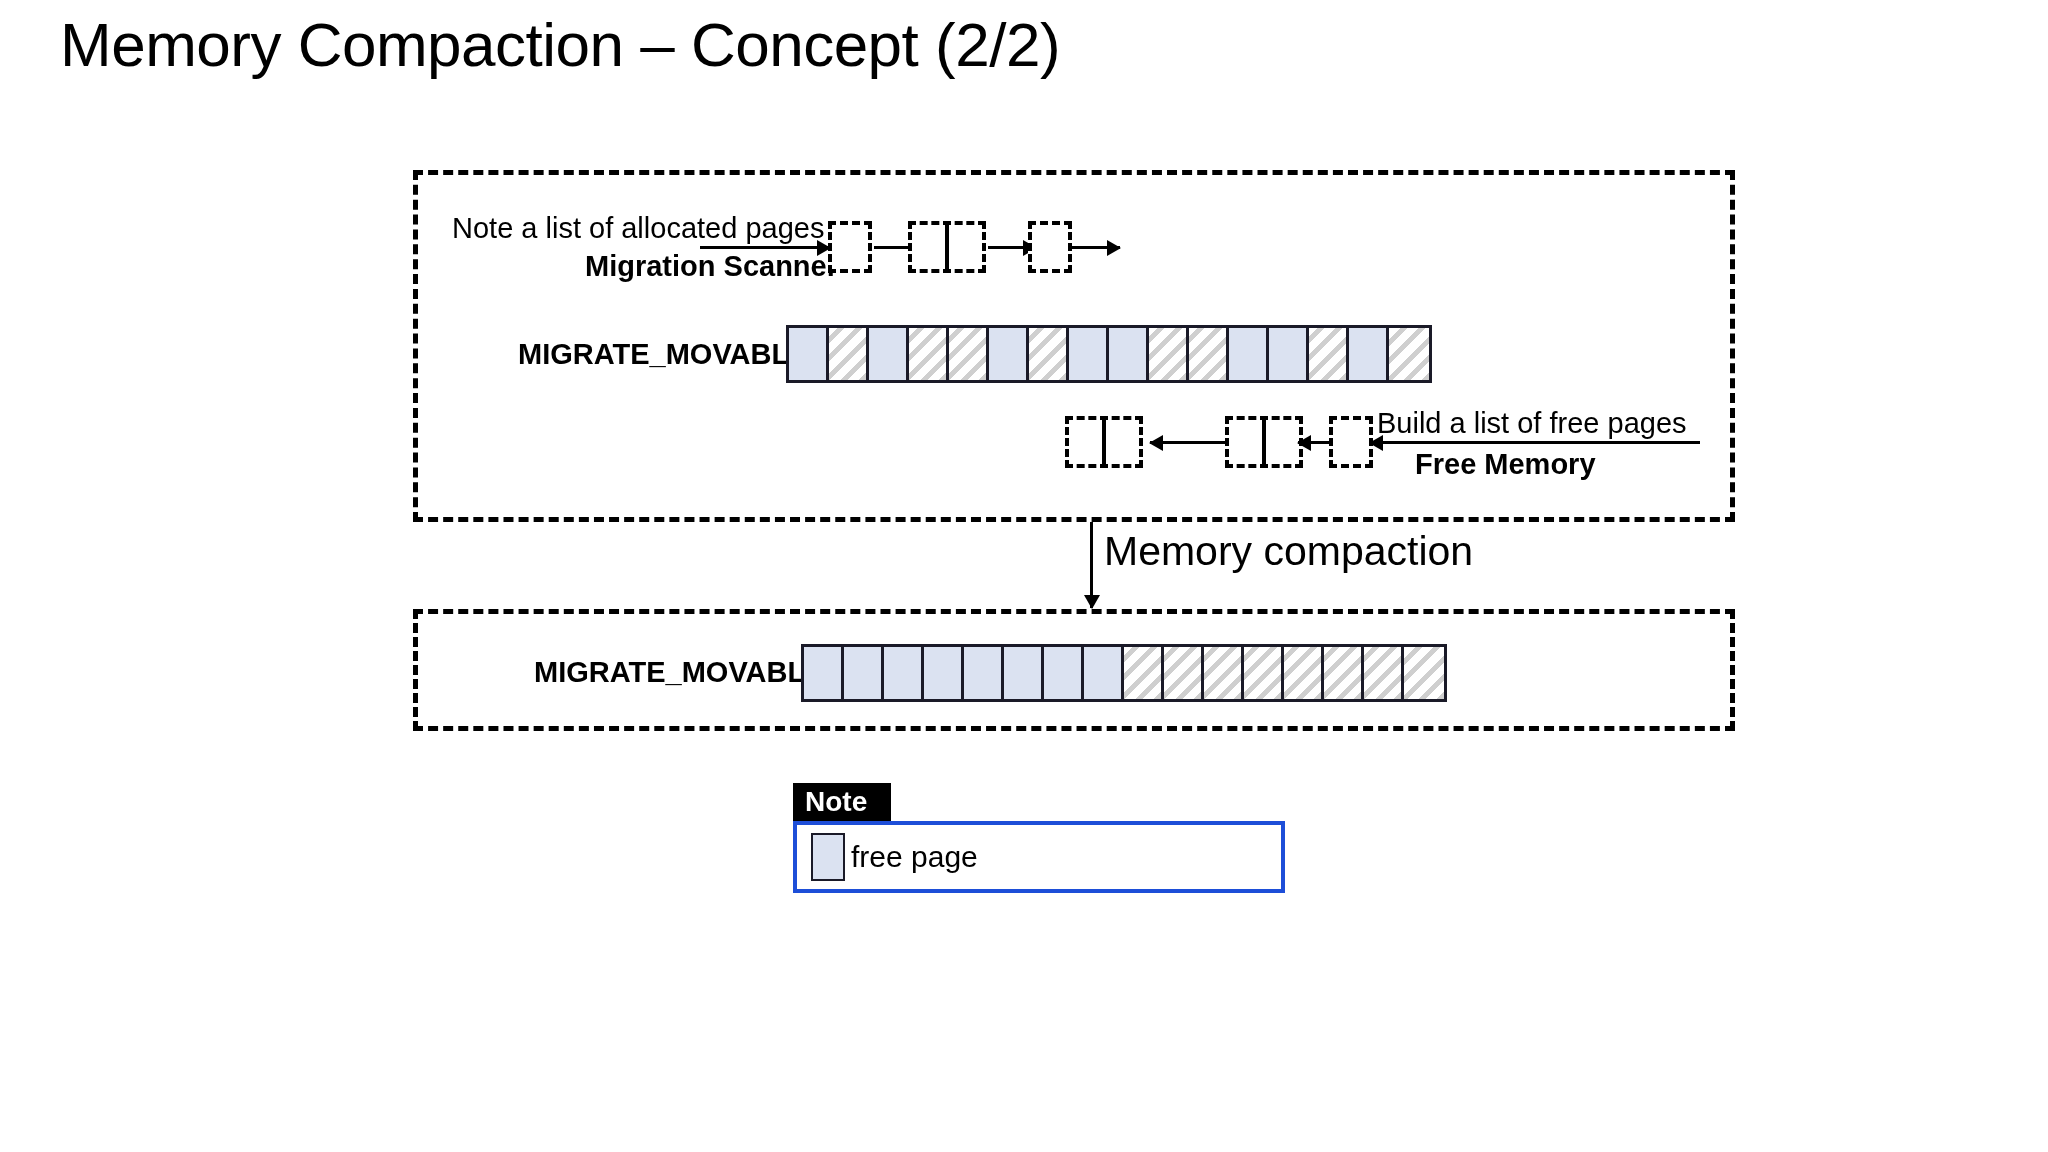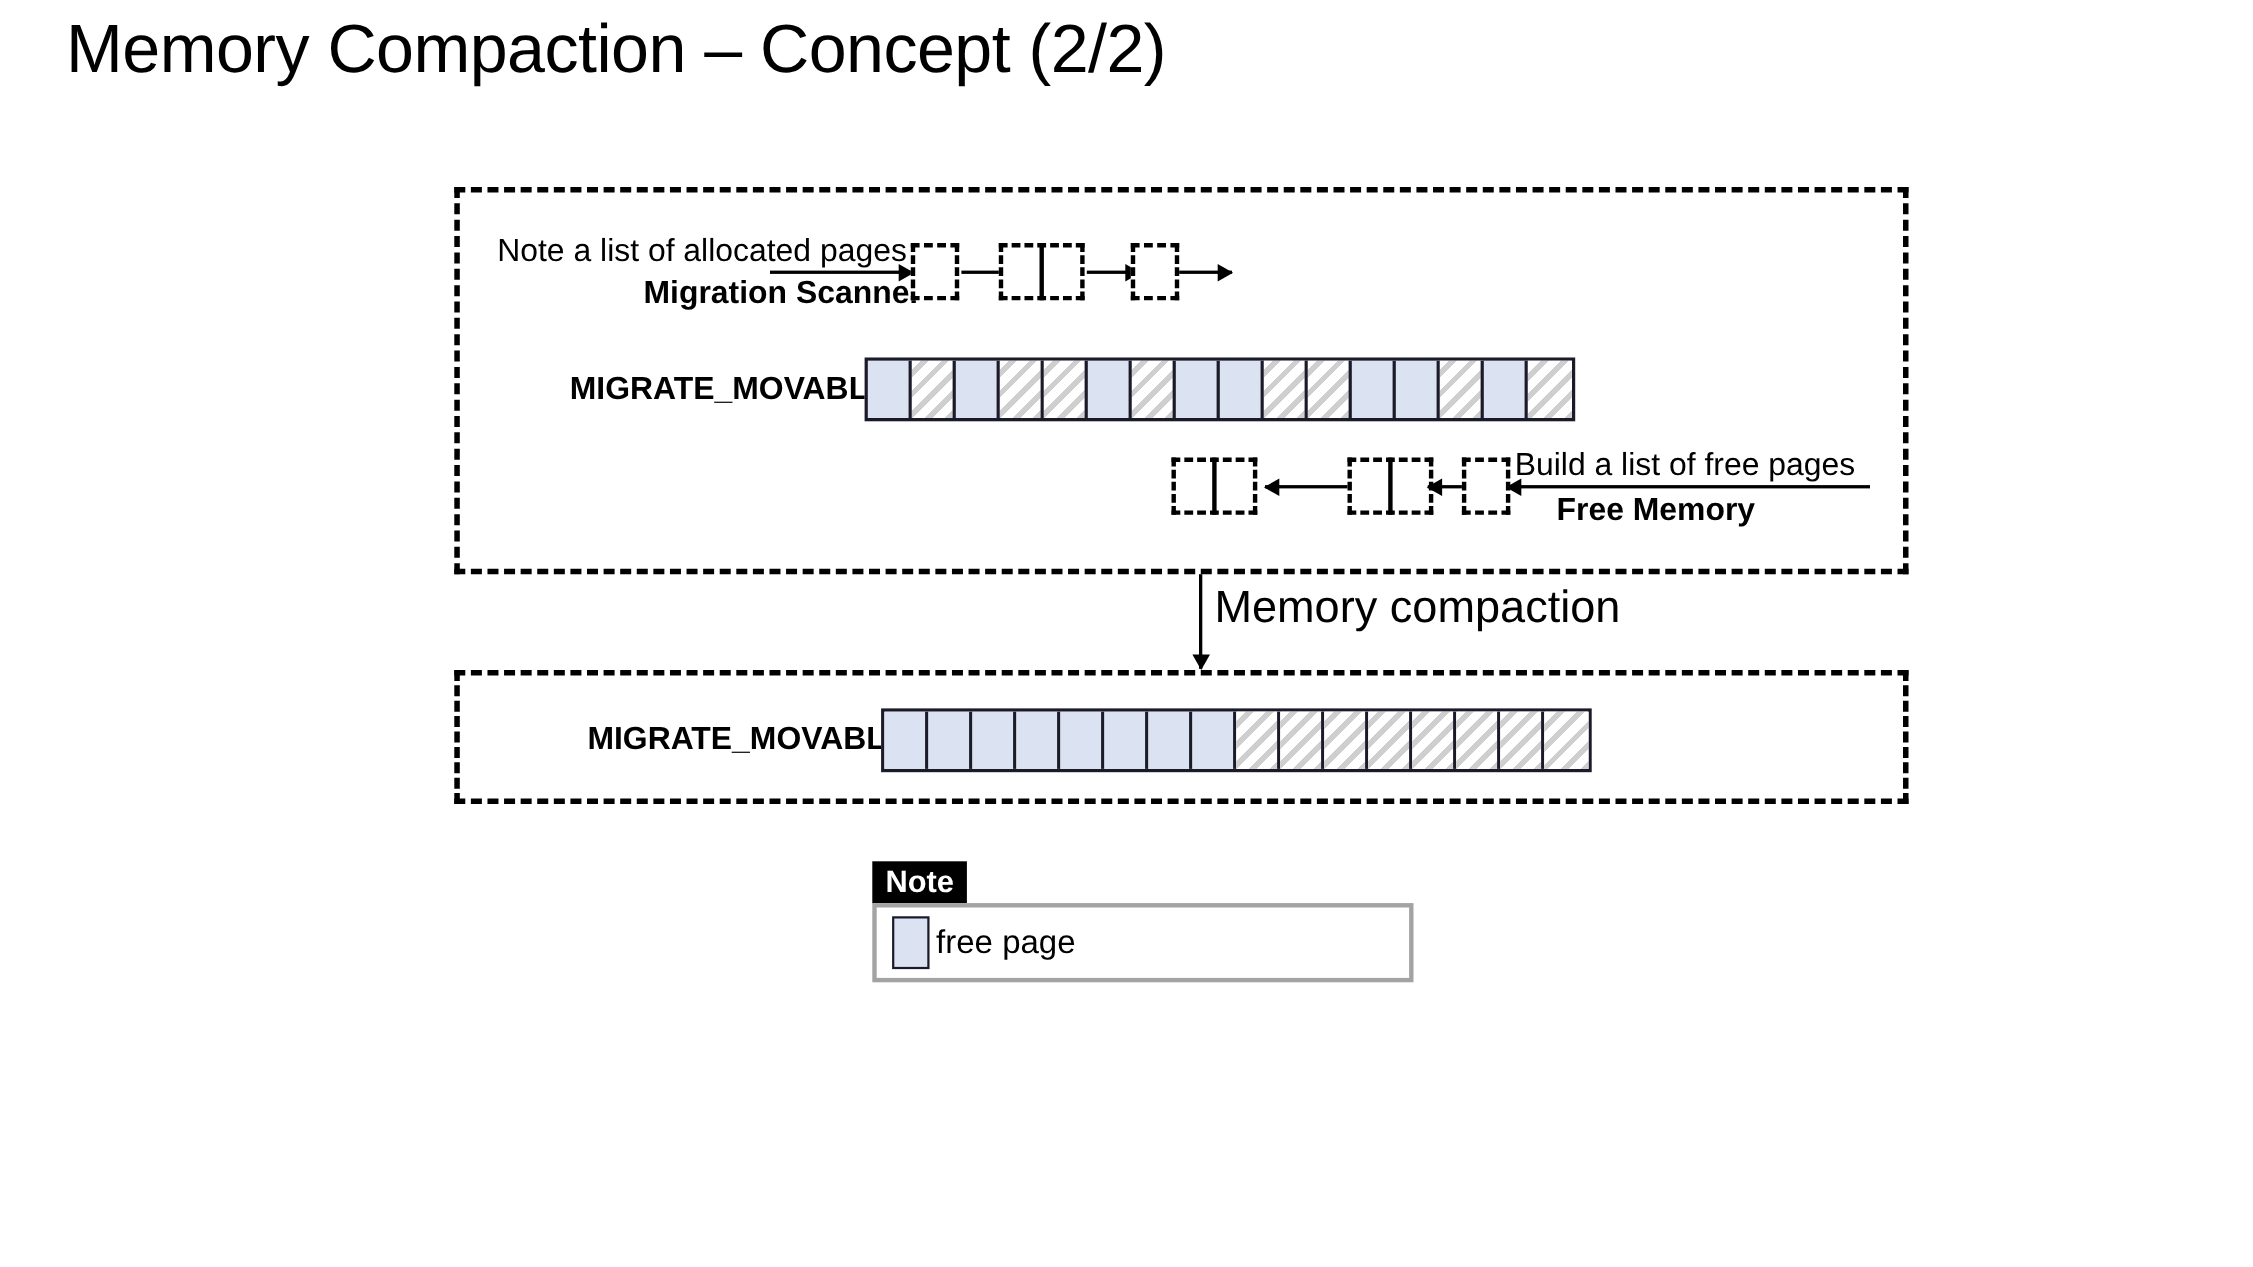--- a/index.html
+++ b/index.html
@@ -152,30 +152,30 @@
     top: 783px;
   }
   #note-badge {
     position: absolute;
     left: 0;
     top: 0;
     background: #000000;
     color: #ffffff;
     font-size: 28px;
     font-weight: 700;
-    padding: 4px 12px 6px 12px;
+    padding: 4px 24px 6px 12px;
     line-height: 1.05;
   }
   #note-body {
     position: absolute;
     left: 0;
     top: 38px;
     width: 492px;
     height: 72px;
-    border: 4px solid #a3a3a3;
+    border: 4px solid #1d4ed8;
     box-sizing: border-box;
     background: #ffffff;
     display: flex;
     align-items: center;
   }
   .legend-item {
     display: flex;
     align-items: center;
     height: 100%;
   }

